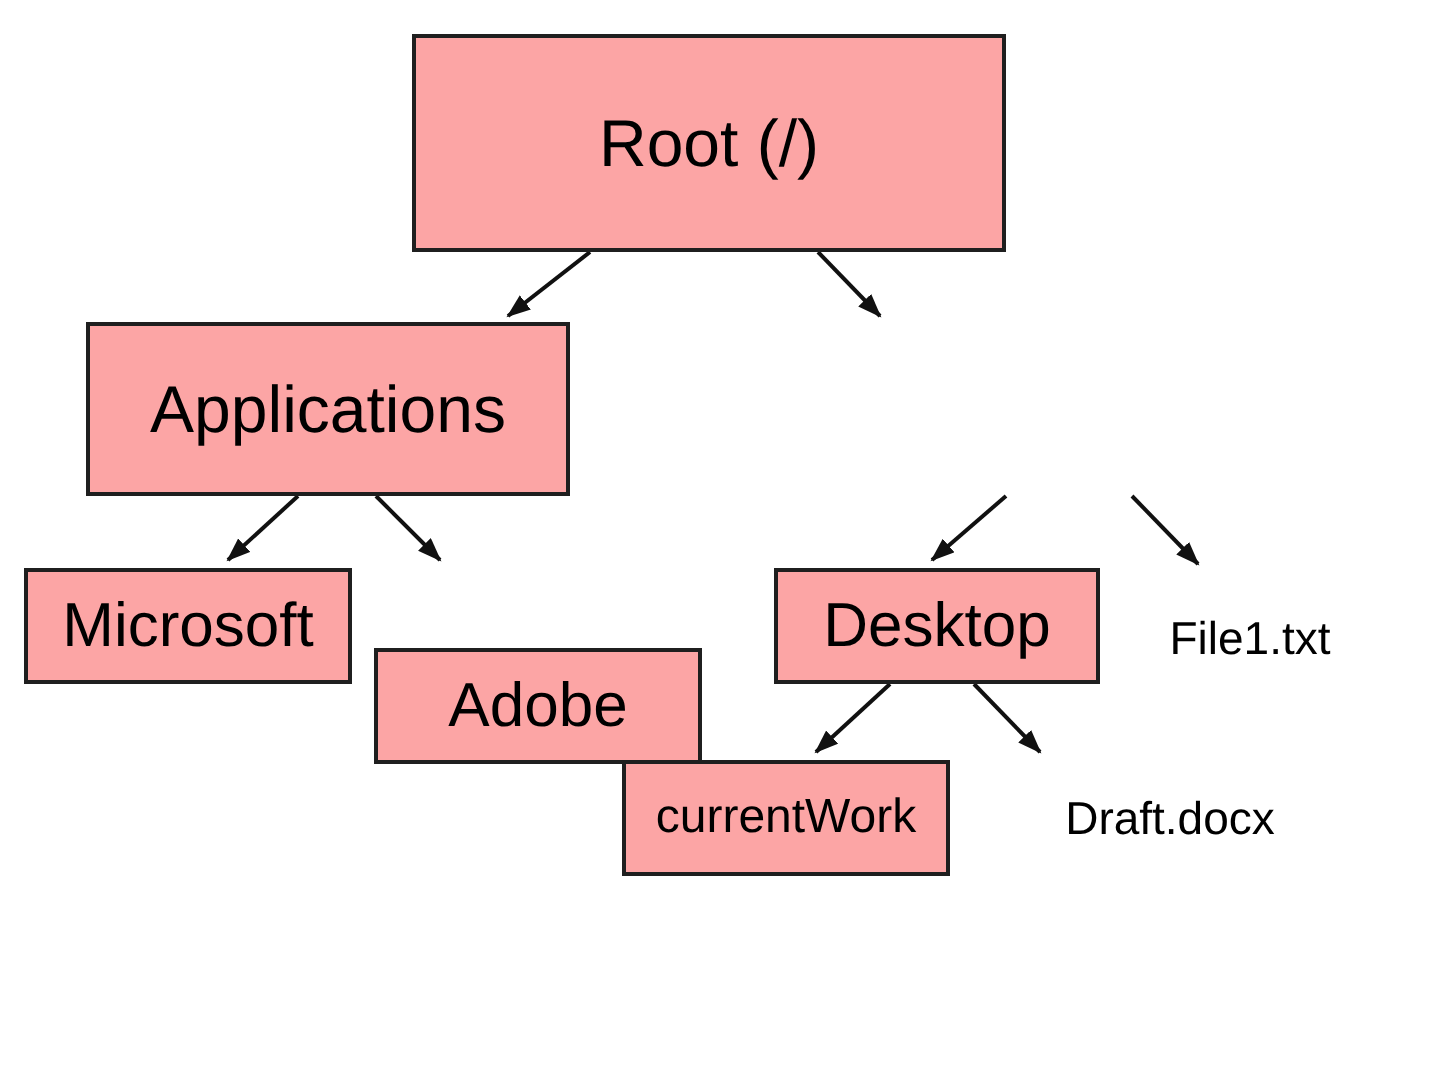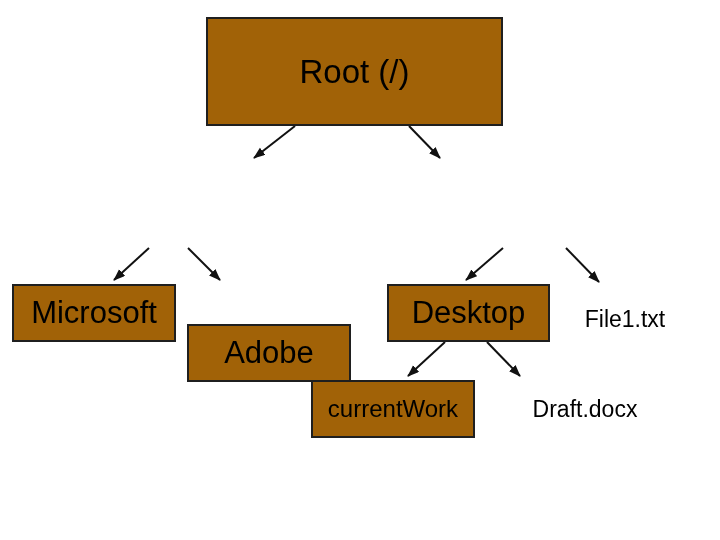--- a/index.html
+++ b/index.html
@@ -12,21 +12,21 @@
     width: 720px;
     height: 540px;
     background: #ffffff;
     font-family: "Liberation Sans", sans-serif;
     color: #000000;
     overflow: hidden;
   }
   .node {
     position: absolute;
     box-sizing: border-box;
-    background: #a16207;
+    background: #fca5a5;
     border: 2px solid #1f1f1f;
     display: flex;
     align-items: center;
     justify-content: center;
     text-align: center;
     white-space: nowrap;
   }
   .node.lvl1 { font-size: 33px; }
   .node.lvl2 { font-size: 33px; }
   .node.lvl3 { font-size: 31px; }
@@ -79,20 +79,23 @@
     <line x1="503" y1="248" x2="466" y2="280" marker-end="url(#arrowhead)"></line>
     <line x1="566" y1="248" x2="599" y2="282" marker-end="url(#arrowhead)"></line>
     <line x1="445" y1="342" x2="408" y2="376" marker-end="url(#arrowhead)"></line>
     <line x1="487" y1="342" x2="520" y2="376" marker-end="url(#arrowhead)"></line>
   </svg>
 
   <div class="node lvl1" id="root-box">
     <span>Root (/)</span>
   </div>
 
+  <div class="node lvl2" id="applications-box">
+    <span>Applications</span>
+  </div>
 
 
   <div class="node lvl3" id="microsoft-box">
     <span>Microsoft</span>
   </div>
 
   <div class="node lvl3" id="adobe-box">
     <span>Adobe</span>
   </div>
 

